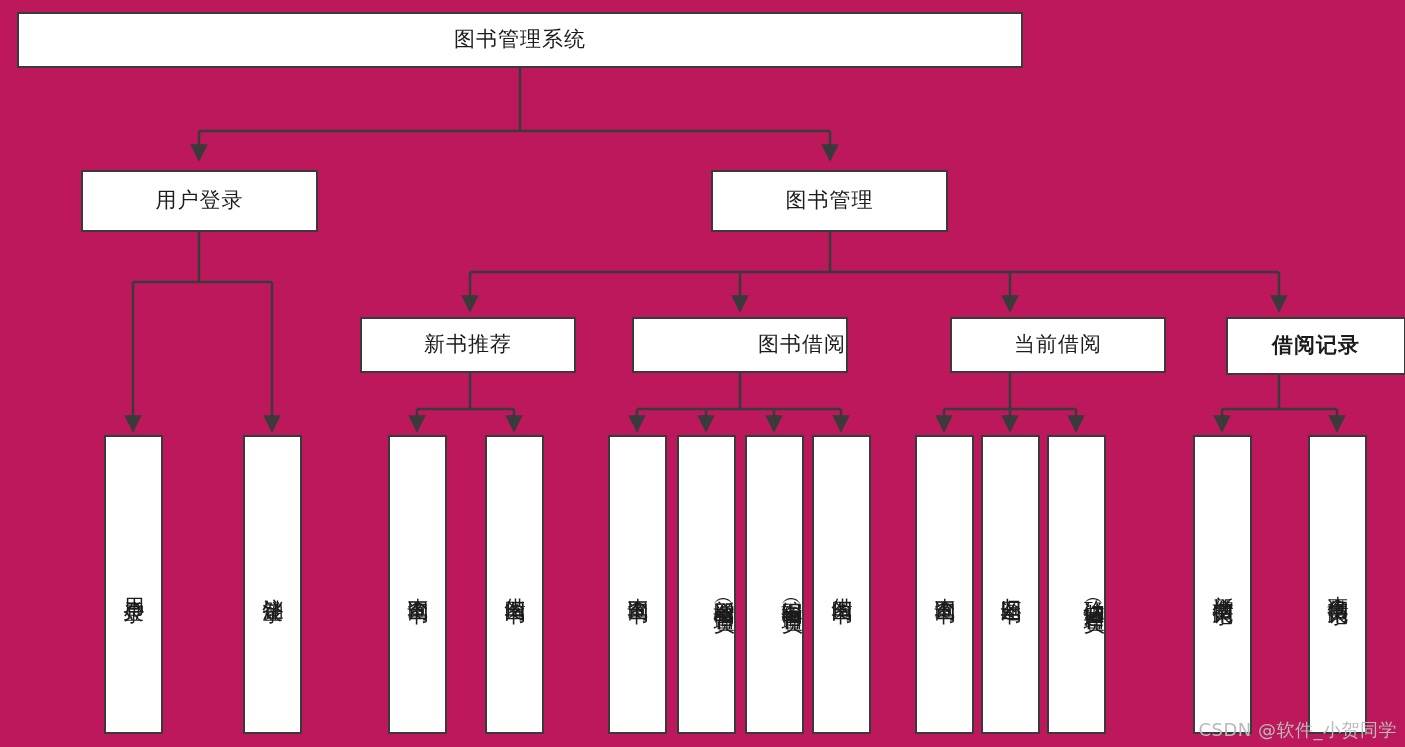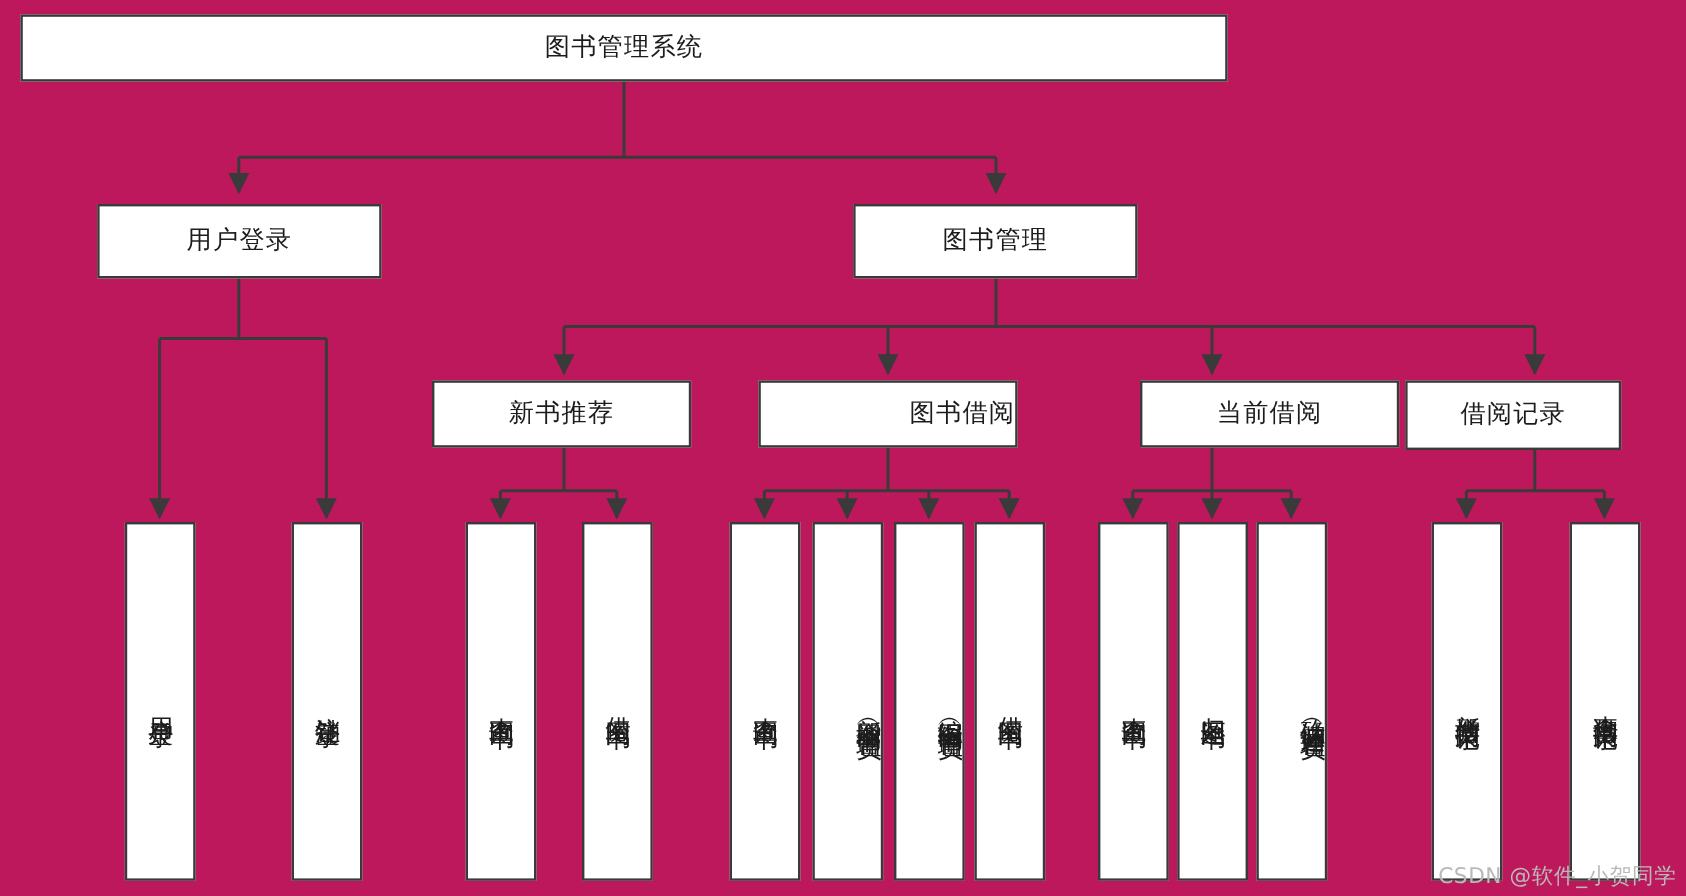--- a/index.html
+++ b/index.html
@@ -137,21 +137,21 @@
 
   <div class="node node-h" style="left:360px; top:317px; width:216px; height:56px;">
     <span class="label">新书推荐</span>
   </div>
   <div class="node node-h" style="left:632px; top:317px; width:216px; height:56px;justify-content:flex-end;">
     <span class="label">图书借阅</span>
   </div>
   <div class="node node-h" style="left:902px; top:317px; width:216px; height:56px;margin-left:48px;">
     <span class="label">当前借阅</span>
   </div>
-  <div class="node node-h" style="left:1171px; top:317px; width:180px; height:58px;">
+  <div class="node node-h" style="left:1226px; top:317px; width:180px; height:58px;font-weight:bold;">
     <span class="label">借阅记录</span>
   </div>
 
   <div class="node node-v v-center" style="left:104px; top:435px; width:59px; height:299px;">
     <span class="label">用户登录</span>
   </div>
   <div class="node node-v v-center" style="left:243px; top:435px; width:59px; height:299px;">
     <span class="label">注销登录</span>
   </div>
 

